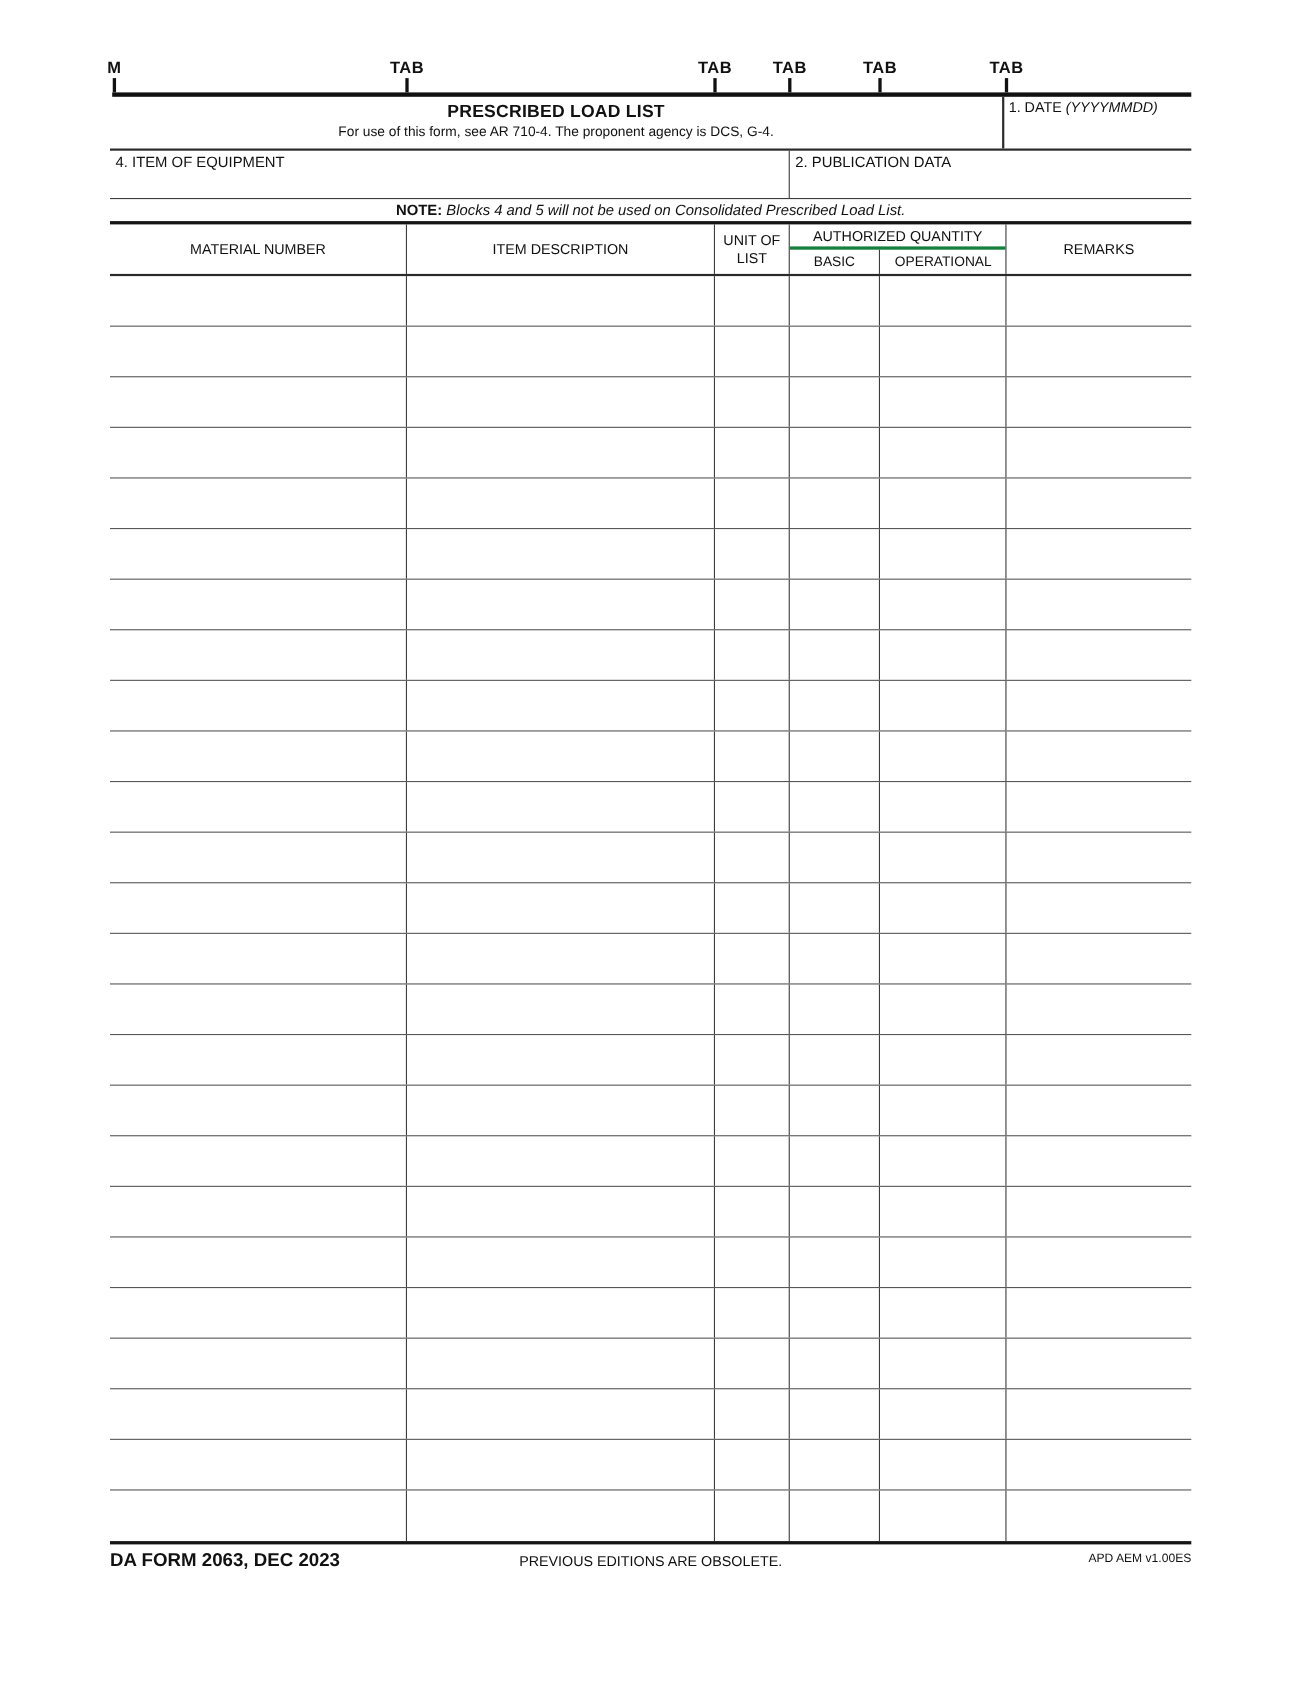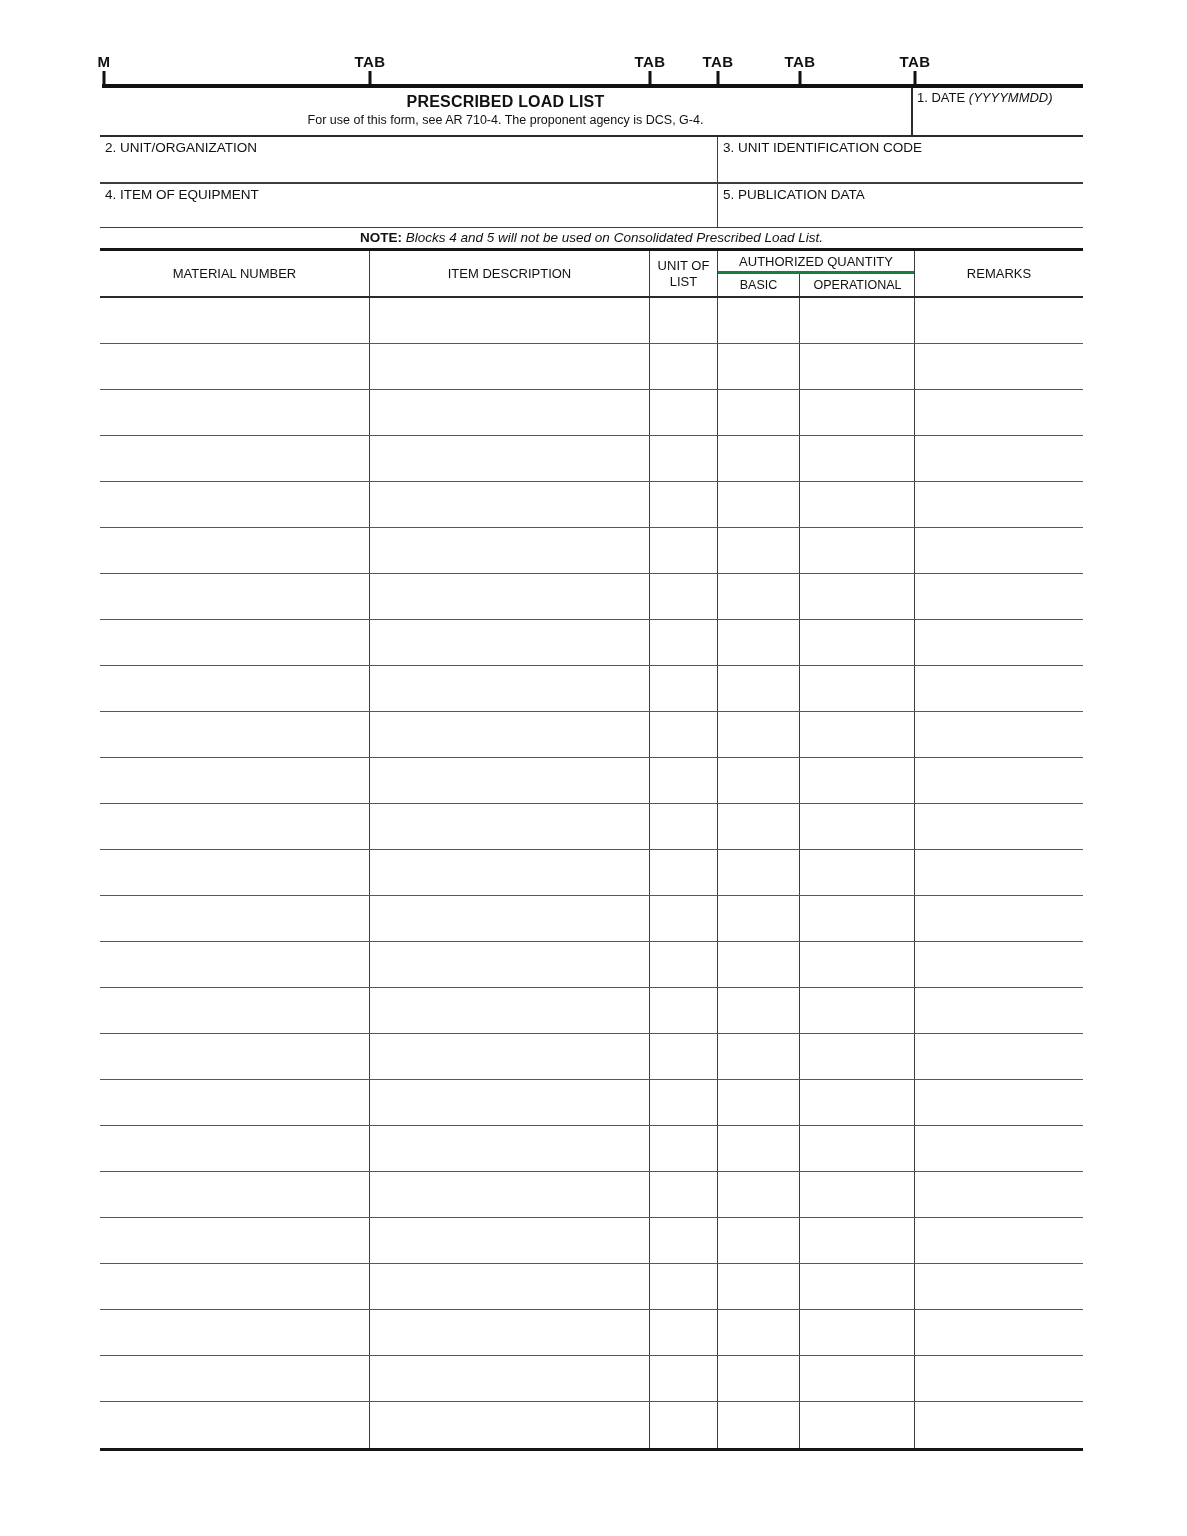--- a/index.html
+++ b/index.html
@@ -87,35 +87,27 @@
       <div class="title-cell">
         <div class="form-title">PRESCRIBED LOAD LIST</div>
         <div class="form-subtitle">For use of this form, see AR 710-4. The proponent agency is DCS, G-4.</div>
       </div>
       <div class="date-cell">
         <span>1. DATE</span>
         <span class="italic">(YYYYMMDD)</span>
       </div>
     </div>
 
-    <div class="block-row r1">
-      <div class="block-cell left">
-        <span>2. UNIT/ORGANIZATION</span>
-      </div>
-      <div class="block-cell right">
-        <span>3. UNIT IDENTIFICATION CODE</span>
-      </div>
-    </div>
 
     <div class="block-row r2">
       <div class="block-cell left">
         <span>4. ITEM OF EQUIPMENT</span>
       </div>
       <div class="block-cell right">
-        <span>5. PUBLICATION DATA</span>
+        <span>2. PUBLICATION DATA</span>
       </div>
     </div>
 
     <div class="note-bar">
       <span class="note-label">NOTE:</span>
       <span class="note-text">Blocks 4 and 5 will not be used on Consolidated Prescribed Load List.</span>
     </div>
 
     <div class="thead">
       <div class="th">MATERIAL NUMBER</div>
@@ -327,15 +319,20 @@
         <div class="trow">
           <div class="td"></div>
           <div class="td"></div>
           <div class="td"></div>
           <div class="td"></div>
           <div class="td"></div>
           <div class="td"></div>
         </div>
       </div>
 
+    <div class="footer">
+      <span class="fnum">DA FORM 2063, DEC 2023</span>
+      <span class="fcenter">PREVIOUS EDITIONS ARE OBSOLETE.</span>
+      <span class="fver">APD AEM v1.00ES</span>
+    </div>
 
   </div>
 </div>
 
 </body></html>

